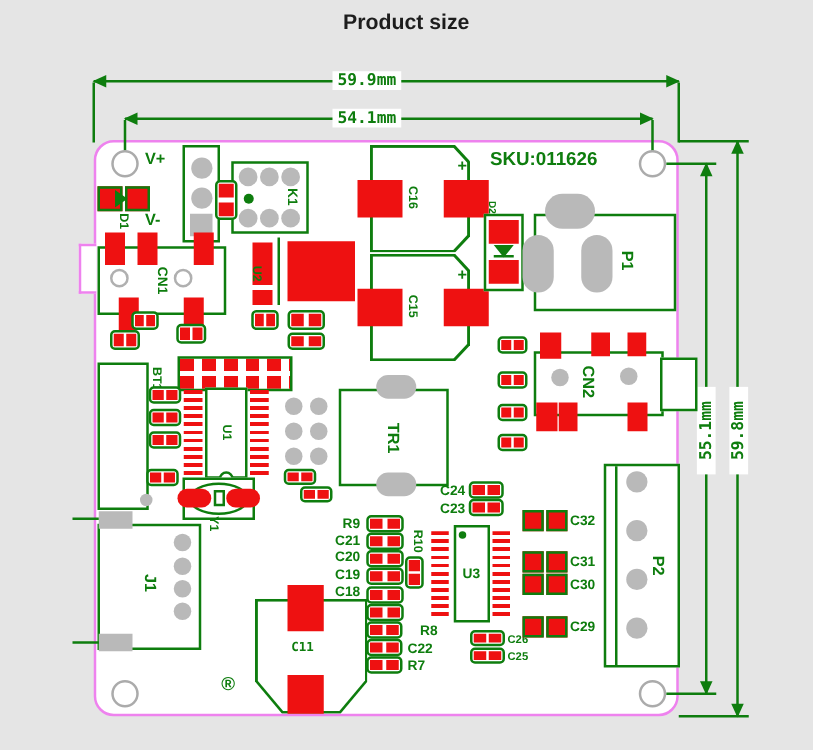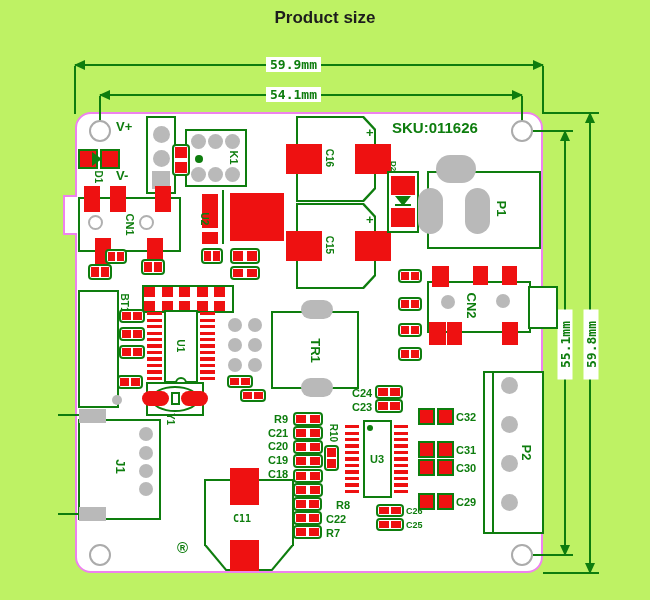--- a/index.html
+++ b/index.html
@@ -2,21 +2,21 @@
 <html><head>
 <meta charset="utf-8">
 <style>
   :root{
     --g:#0e7d0e;      
     --r:#ee1111;      
     --gy:#b9b9b9;     
     --pk:#ee82ee;     
   }
   html,body{margin:0;padding:0;background:#fff;}
-  #stage{position:relative;width:650px;height:600px;background:#bef264;overflow:hidden;
+  #stage{position:relative;width:650px;height:600px;background:#e5e5e5;overflow:hidden;
          font-family:"Liberation Sans",sans-serif;}
   .e{position:absolute;}
   .ttl{position:absolute;left:0;right:0;top:8px;text-align:center;color:#1d1d1d;
        font:bold 17px "Liberation Sans",sans-serif;}
   
   .dimh{position:absolute;height:2px;background:var(--g);}
   .dimh::before{content:"";position:absolute;left:-1px;top:-4px;width:0;height:0;
     border:5px solid transparent;border-left:none;border-right:11px solid var(--g);}
   .dimh::after{content:"";position:absolute;right:-1px;top:-4px;width:0;height:0;
     border:5px solid transparent;border-right:none;border-left:11px solid var(--g);}

